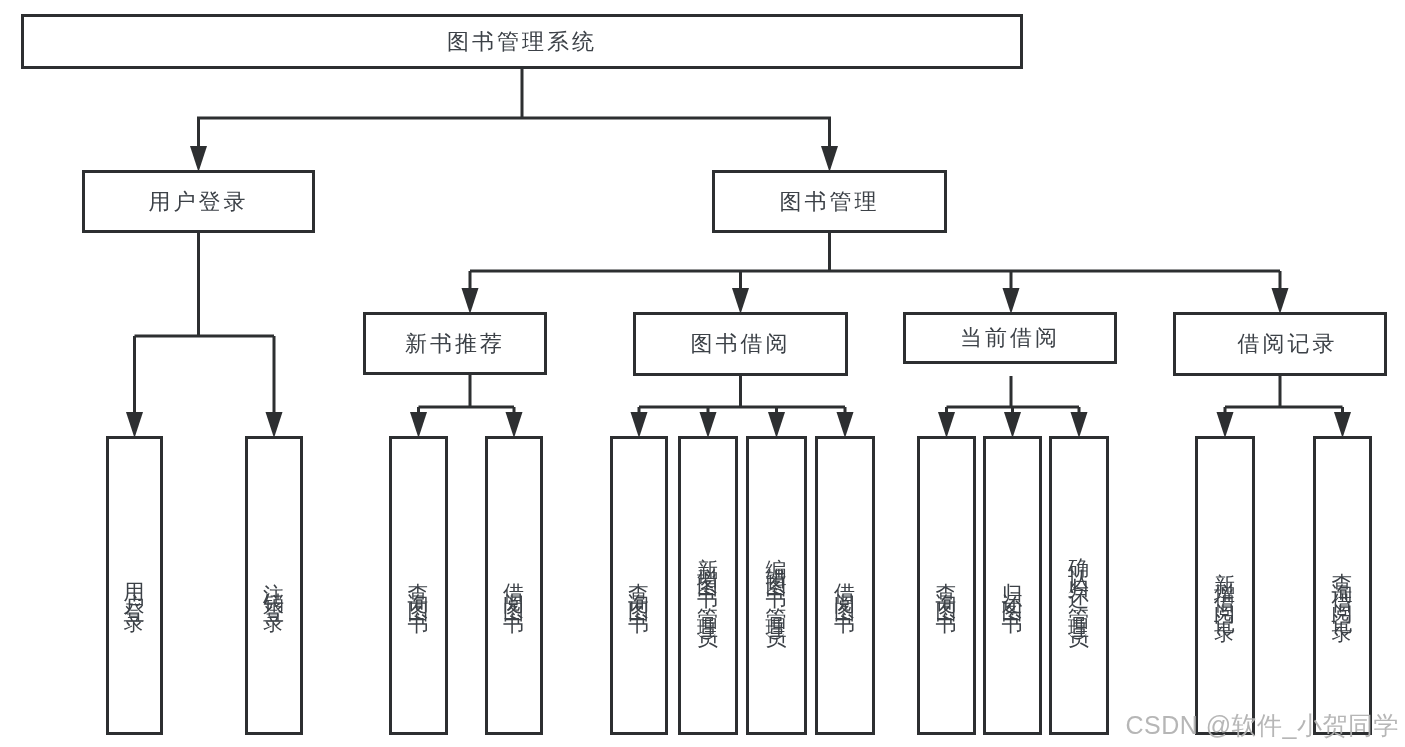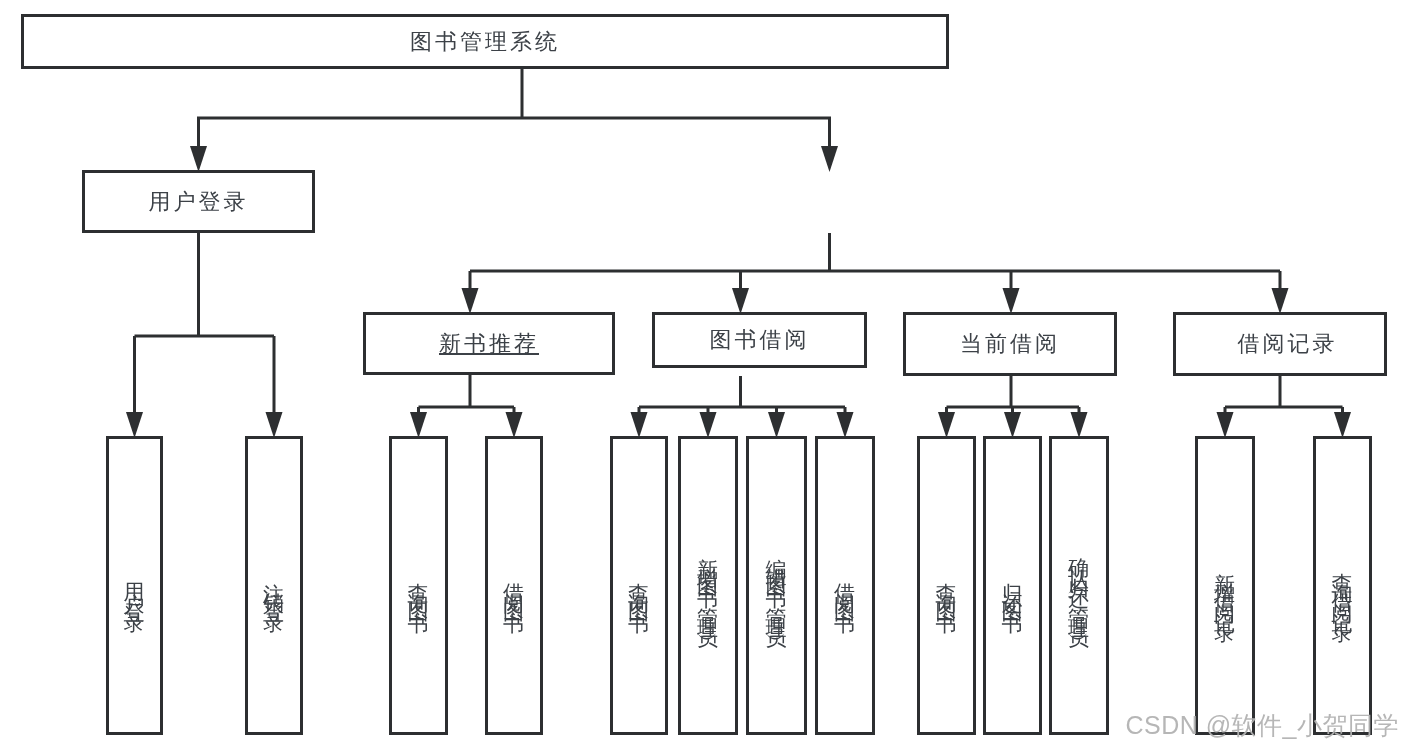--- a/index.html
+++ b/index.html
@@ -107,27 +107,28 @@
       <polygon points="768,412 785,412 776.5,438"></polygon>
       <polygon points="836.5,412 853.5,412 845,438"></polygon>
       <polygon points="938,412 955,412 946.5,438"></polygon>
       <polygon points="1004,412 1021,412 1012.5,438"></polygon>
       <polygon points="1070.5,412 1087.5,412 1079,438"></polygon>
       <polygon points="1216.5,412 1233.5,412 1225,438"></polygon>
       <polygon points="1334,412 1351,412 1342.5,438"></polygon>
     </g>
   </svg>
 
-  <div class="node h" style="left:21px; top:14px; width:928px; height:55px;">图书管理系统</div>
+  <div class="node h" style="left:21px; top:14px; width:1002px; height:55px;">图书管理系统</div>
 
   <div class="node h" style="left:82px; top:170px; width:233px; height:63px;">用户登录</div>
+  <div class="node h" style="left:712px; top:170px; width:235px; height:63px;">图书管理</div>
 
-  <div class="node h" style="left:363px; top:312px; width:252px; height:63px;text-decoration:underline;">新书推荐</div>
-  <div class="node h" style="left:652px; top:312px; width:215px; height:56px;">图书借阅</div>
-  <div class="node h" style="left:903px; top:312px; width:214px; height:64px;">当前借阅</div>
+  <div class="node h" style="left:363px; top:312px; width:184px; height:63px;">新书推荐</div>
+  <div class="node h" style="left:633px; top:312px; width:215px; height:64px;">图书借阅</div>
+  <div class="node h" style="left:903px; top:312px; width:214px; height:52px;">当前借阅</div>
   <div class="node h" style="left:1173px; top:312px; width:214px; height:64px;padding-left:15px;">借阅记录</div>
 
   <div class="node v" style="left:106px; width:57px;">用户登录</div>
   <div class="node v" style="left:245px; width:58px;">注销登录</div>
 
   <div class="node v" style="left:389px; width:59px;">查询图书</div>
   <div class="node v" style="left:485px; width:58px;">借阅图书</div>
 
   <div class="node v" style="left:610px; width:58px;">查询图书</div>
   <div class="node v" style="left:678px; width:60px;">新增图书（管理员）</div>

